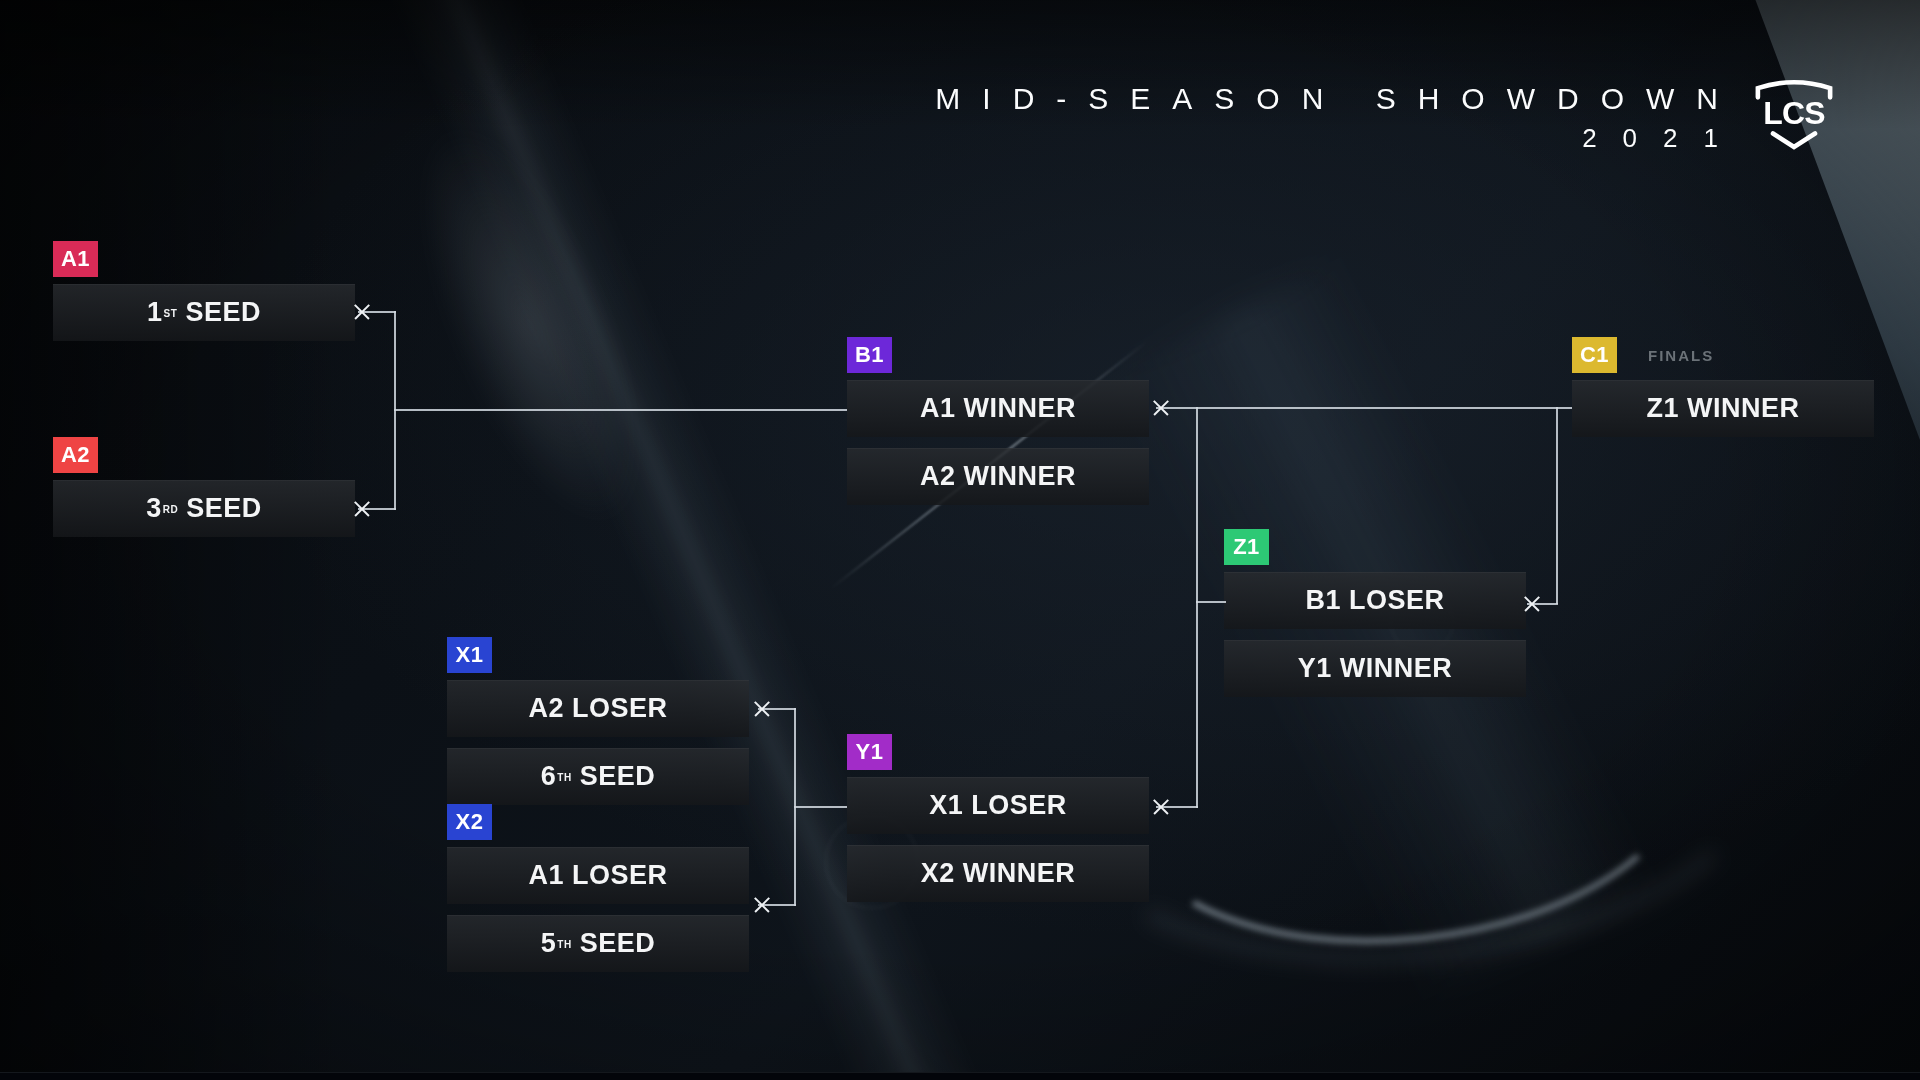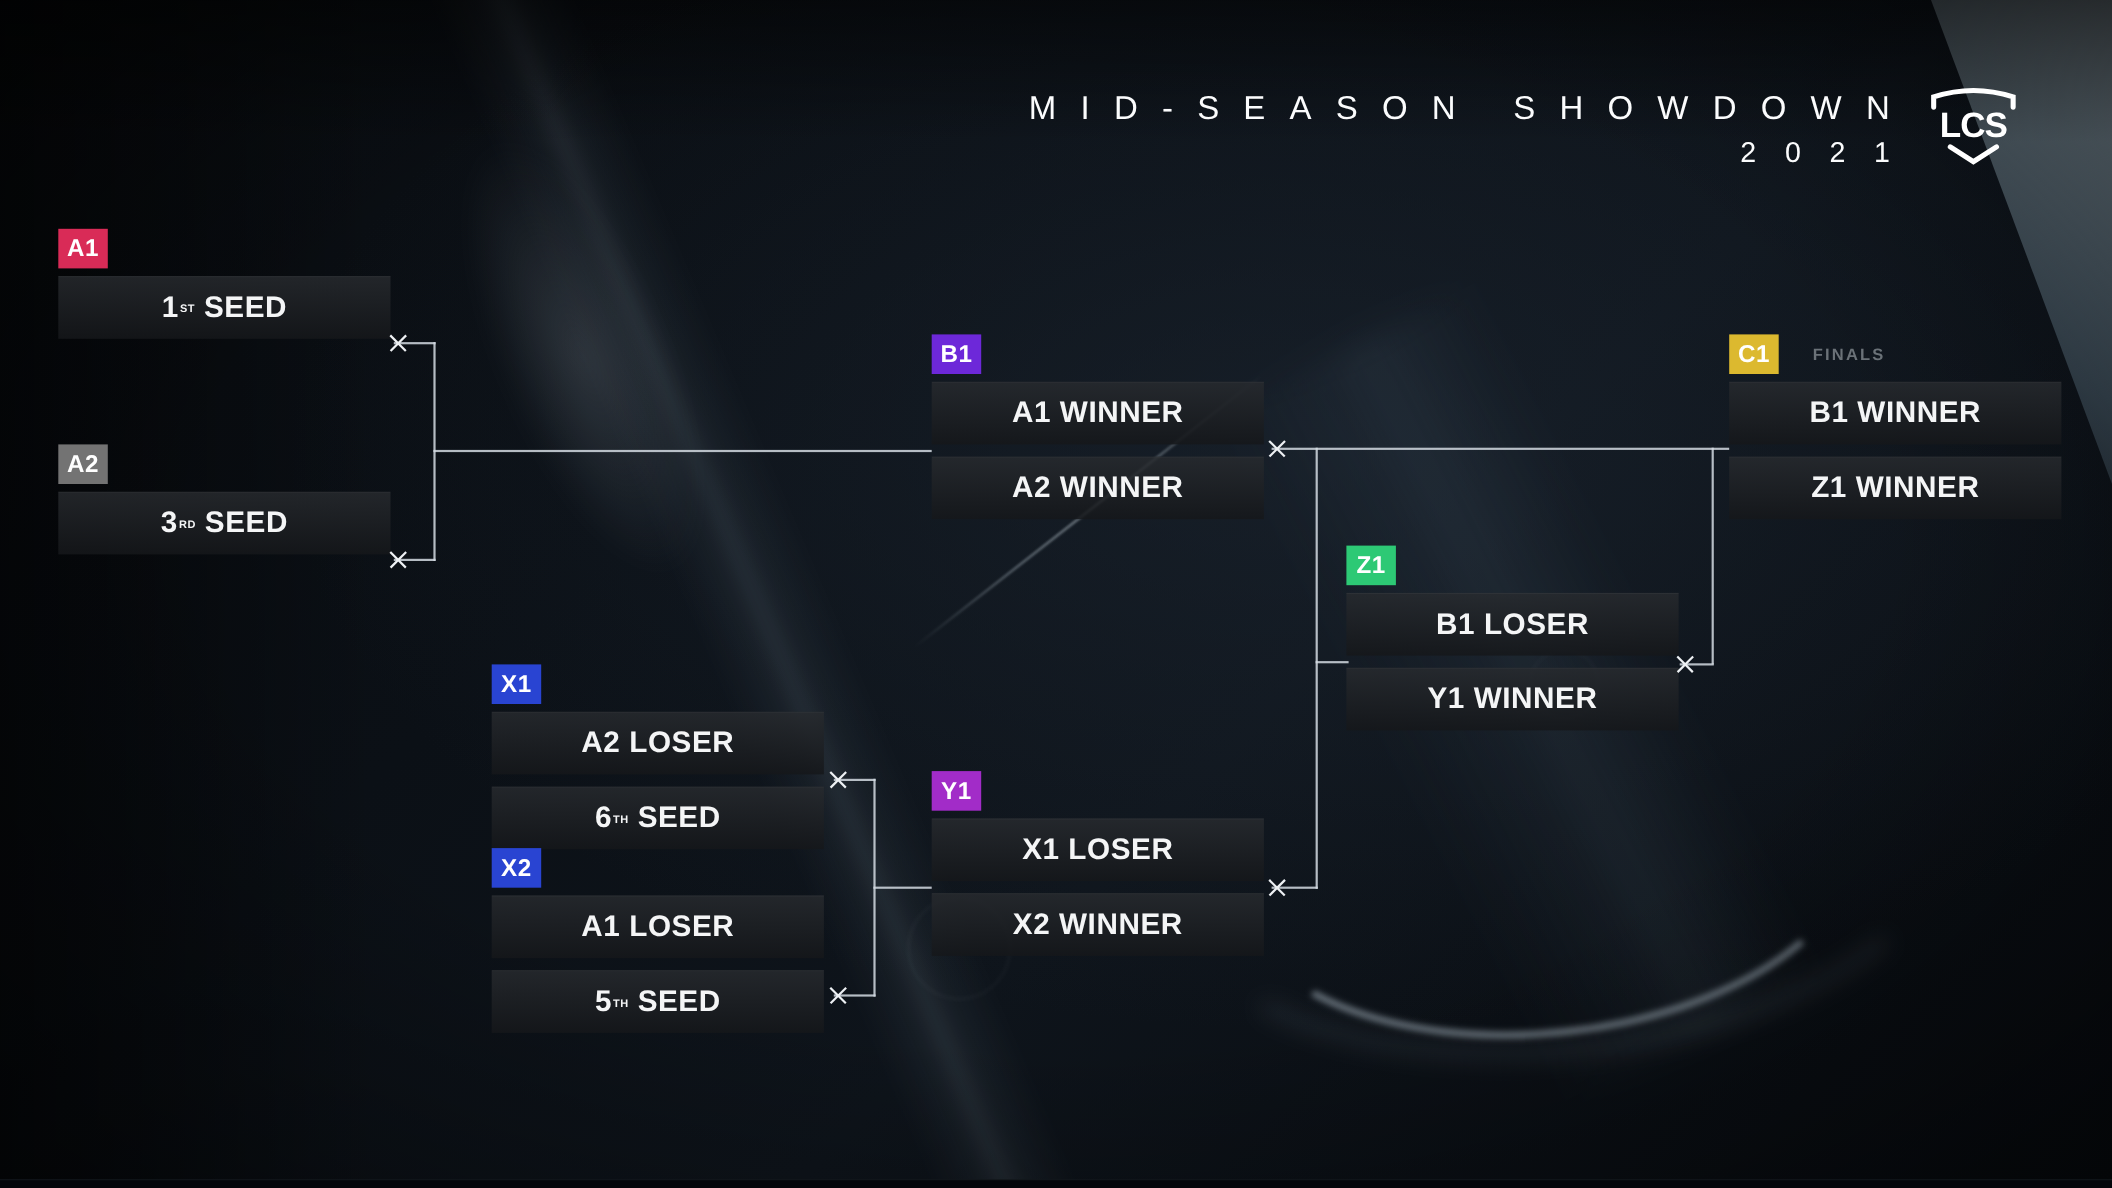--- a/index.html
+++ b/index.html
@@ -47,21 +47,21 @@
   .bottom-strip{left:0;bottom:0;width:100%;height:7px;background:#03050a;
     border-top:1px solid rgba(180,195,205,0.10);}
 
   
   .title-block{position:absolute;top:82px;right:202px;text-align:right;color:#fbfcfd;}
   .event-title{font-size:30px;font-weight:300;letter-spacing:22px;margin-right:-22px;white-space:nowrap;}
   .event-year{font-size:26px;font-weight:300;letter-spacing:26px;margin-right:-26px;margin-top:7px;}
   .lcs-logo{position:absolute;left:1752px;top:74px;width:84px;height:82px;}
 
   
-  .match{position:absolute;width:302px;}
+  .match{position:absolute;width:302px;margin-top:33px;}
   .badge{width:45px;height:36px;margin-bottom:7px;display:flex;align-items:center;justify-content:center;
     color:#fff;font-size:22px;font-weight:bold;letter-spacing:0.5px;}
   .slot{width:100%;height:57px;margin-bottom:11px;display:flex;align-items:center;justify-content:center;
     background:linear-gradient(180deg,rgba(40,43,47,0.82),rgba(21,23,26,0.86));
     box-shadow:inset 0 1px 0 rgba(255,255,255,0.04);}
   .slot-text{font-size:27px;font-weight:bold;color:#f4f5f6;letter-spacing:0.5px;white-space:nowrap;}
   .slot-text sup{font-size:10px;vertical-align:0.45em;margin:0 8px 0 1px;}
   .finals-tag{position:absolute;left:76px;top:10px;font-size:15px;font-weight:bold;
     letter-spacing:2px;color:#6b7278;}
 
@@ -110,21 +110,21 @@
   </div>
 
   <section class="match" style="left:53px;top:208px;">
     <div class="badge" style="background: rgb(217, 43, 87);">A1</div>
     <div class="slot">
       <span class="slot-text"><span>1</span><sup>ST</sup><span>SEED</span></span>
     </div>
   </section>
 
   <section class="match" style="left:53px;top:404px;">
-    <div class="badge" style="background: #737373;">A2</div>
+    <div class="badge" style="background: #ef4444;">A2</div>
     <div class="slot">
       <span class="slot-text"><span>3</span><sup>RD</sup><span>SEED</span></span>
     </div>
   </section>
 
   <section class="match" style="left:847px;top:304px;">
     <div class="badge" style="background: #6d28d9;">B1</div>
     <div class="slot">
       <span class="slot-text">A1 WINNER</span>
     </div>
@@ -169,23 +169,20 @@
       <span class="slot-text">B1 LOSER</span>
     </div>
     <div class="slot">
       <span class="slot-text">Y1 WINNER</span>
     </div>
   </section>
 
   <section class="match" style="left:1572px;top:304px;">
     <div class="badge" style="background: rgb(220, 185, 47);">C1</div>
     <span class="finals-tag">FINALS</span>
-    <div class="slot">
-      <span class="slot-text">B1 WINNER</span>
-    </div>
     <div class="slot">
       <span class="slot-text">Z1 WINNER</span>
     </div>
   </section>
 
   <div class="line h" style="left:358px;top:311px;width:38px;"></div>
   <div class="line h" style="left:358px;top:508px;width:38px;"></div>
   <div class="line v" style="left:394px;top:311px;height:199px;"></div>
   <div class="line h" style="left:394px;top:409px;width:453px;"></div>
 

